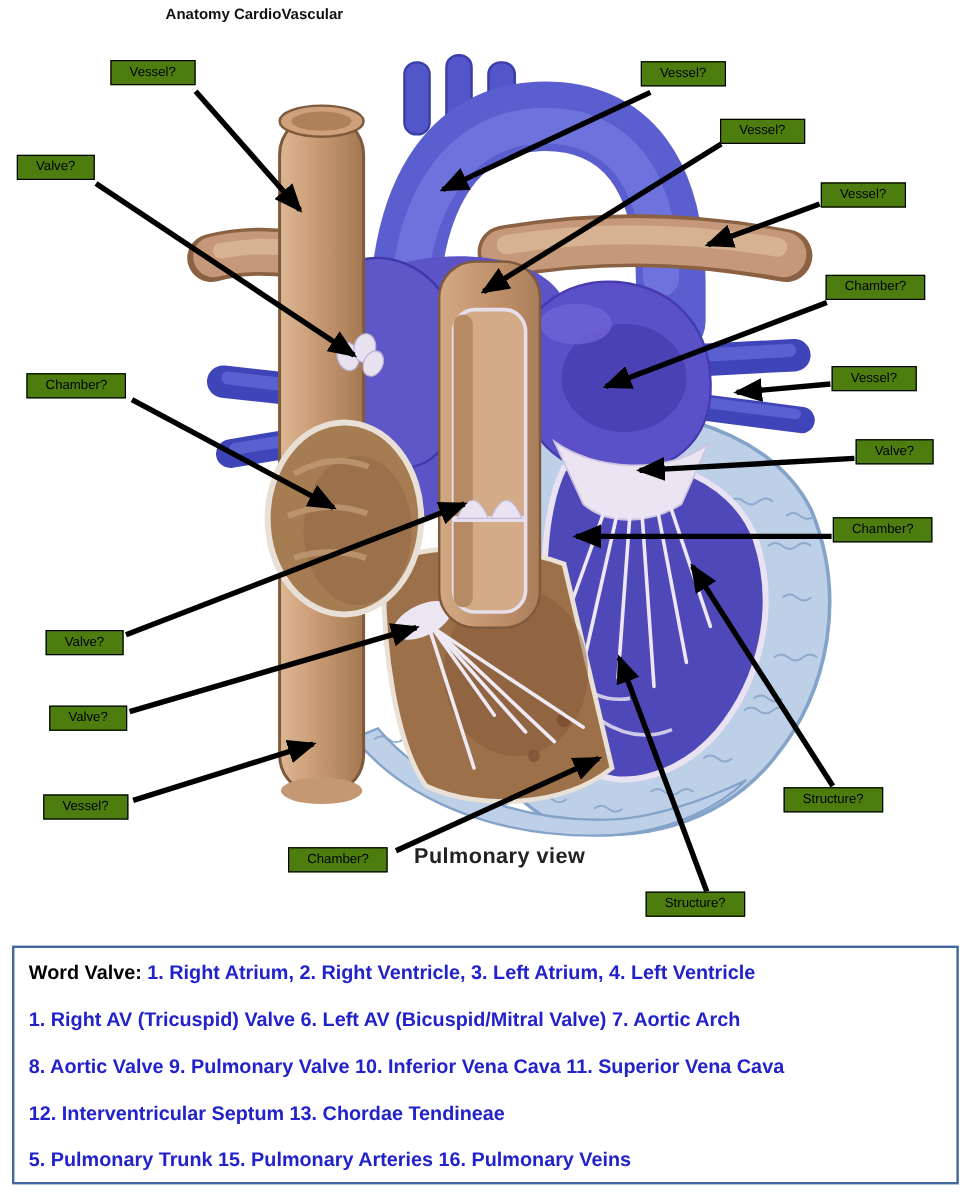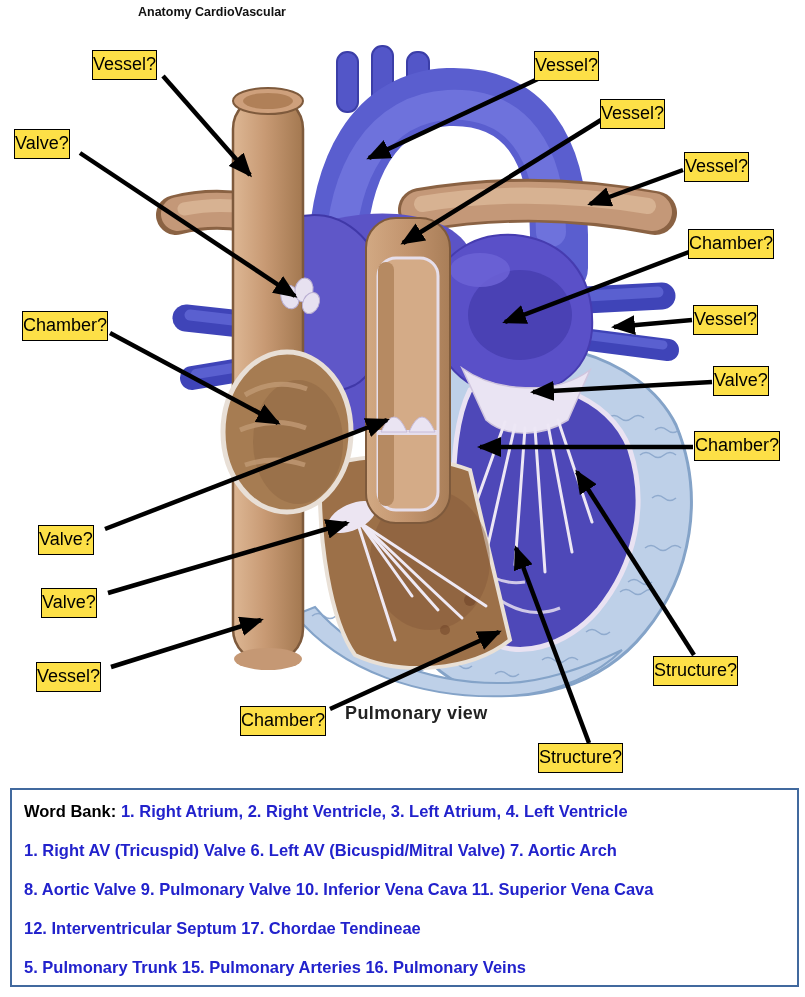--- a/index.html
+++ b/index.html
@@ -1,21 +1,21 @@
 <!DOCTYPE html>
 <html><head>
 <meta charset="utf-8">
 <style>
   html,body{margin:0;padding:0;background:#fff;}
   .page{position:relative;width:805px;height:997px;background:#fff;
         font-family:"Liberation Sans",sans-serif;overflow:hidden;}
   .page-title{position:absolute;left:115px;top:5px;font-size:12.5px;font-weight:bold;color:#111;margin-left:23px;}
   .diagram{position:absolute;left:0;top:0;}
-  .label{position:absolute;background:#fde047;border:1.5px solid #000;
-         padding:3px 0;font-size:18px;color:#000;white-space:nowrap;z-index:3;line-height:1.2;}
+  .label{position:absolute;background:#4d7c0f;border:1.5px solid #000;
+         padding:3px 15px;font-size:11px;color:#000;white-space:nowrap;z-index:3;line-height:1.2;}
   .anterior-caption{position:absolute;left:345px;top:703px;font-size:18px;font-weight:bold;
          color:#222;letter-spacing:.4px;z-index:3;}
   .wordbank{position:absolute;left:10px;top:788px;width:761px;height:183px;
          border:2px solid #41699e;padding:12px 12px 0 12px;z-index:3;background:#fff;}
   .wb-line{font-weight:bold;font-size:16.5px;margin-bottom:20px;color:#2222CC;line-height:1.15;}
   .wb-black{color:#000;}
 </style>
 </head>
 <body>
 
@@ -212,21 +212,21 @@
   <div class="label" style="left:693px;top:305px;">Vessel?</div>
   <div class="label" style="left:713px;top:366px;">Valve?</div>
   <div class="label" style="left:694px;top:431px;">Chamber?</div>
   <div class="label" style="left:653px;top:656px;">Structure?</div>
   <div class="label" style="left:538px;top:743px;">Structure?</div>
 
   <div class="anterior-caption">Pulmonary view</div>
 
   <div class="wordbank">
     <div class="wb-line">
-      <span class="wb-black">Word Bank</span><span class="wb-black">: </span><span>1. Right Atrium, 2. Right Ventricle, 3. Left Atrium, 4. Left Ventricle</span>
+      <span class="wb-black">Word Valve</span><span class="wb-black">: </span><span>1. Right Atrium, 2. Right Ventricle, 3. Left Atrium, 4. Left Ventricle</span>
     </div>
     <div class="wb-line">1. Right AV (Tricuspid) Valve 6. Left AV (Bicuspid/Mitral Valve) 7. Aortic Arch</div>
     <div class="wb-line">8. Aortic Valve 9. Pulmonary Valve 10. Inferior Vena Cava 11. Superior Vena Cava</div>
-    <div class="wb-line">12. Interventricular Septum 17. Chordae Tendineae</div>
+    <div class="wb-line">12. Interventricular Septum 13. Chordae Tendineae</div>
     <div class="wb-line">5. Pulmonary Trunk 15.  Pulmonary Arteries 16. Pulmonary Veins</div>
   </div>
 
 </div>
 
 </body></html>

